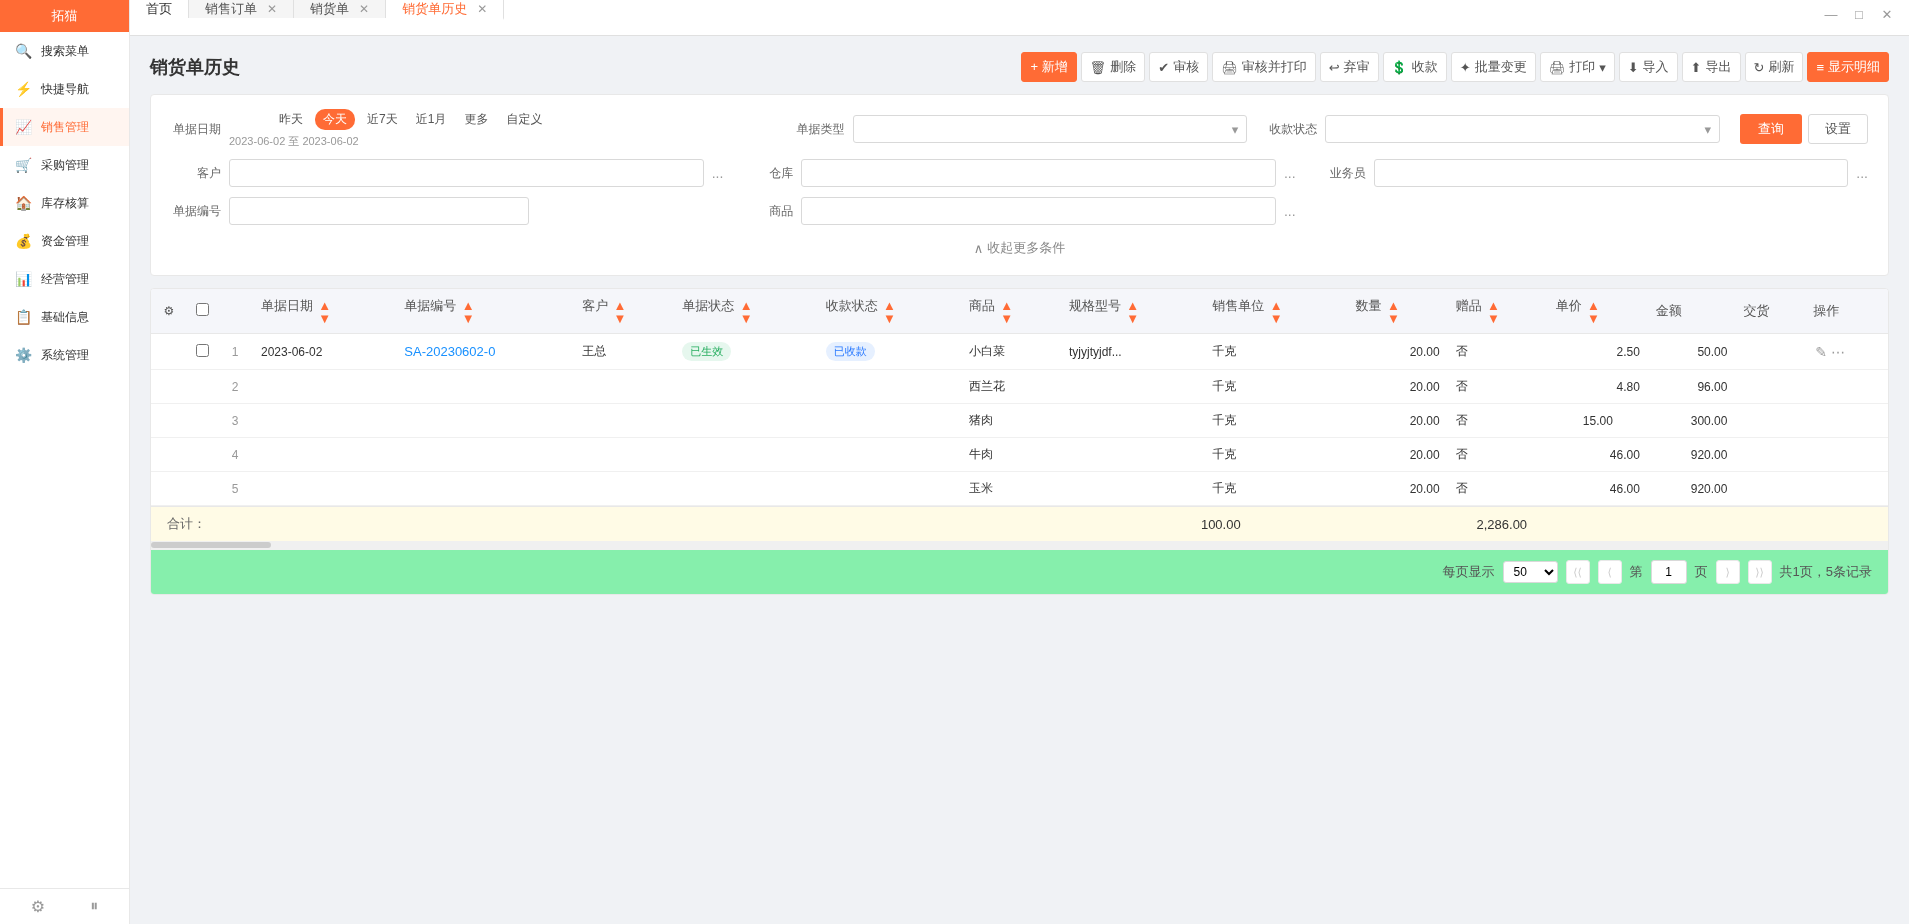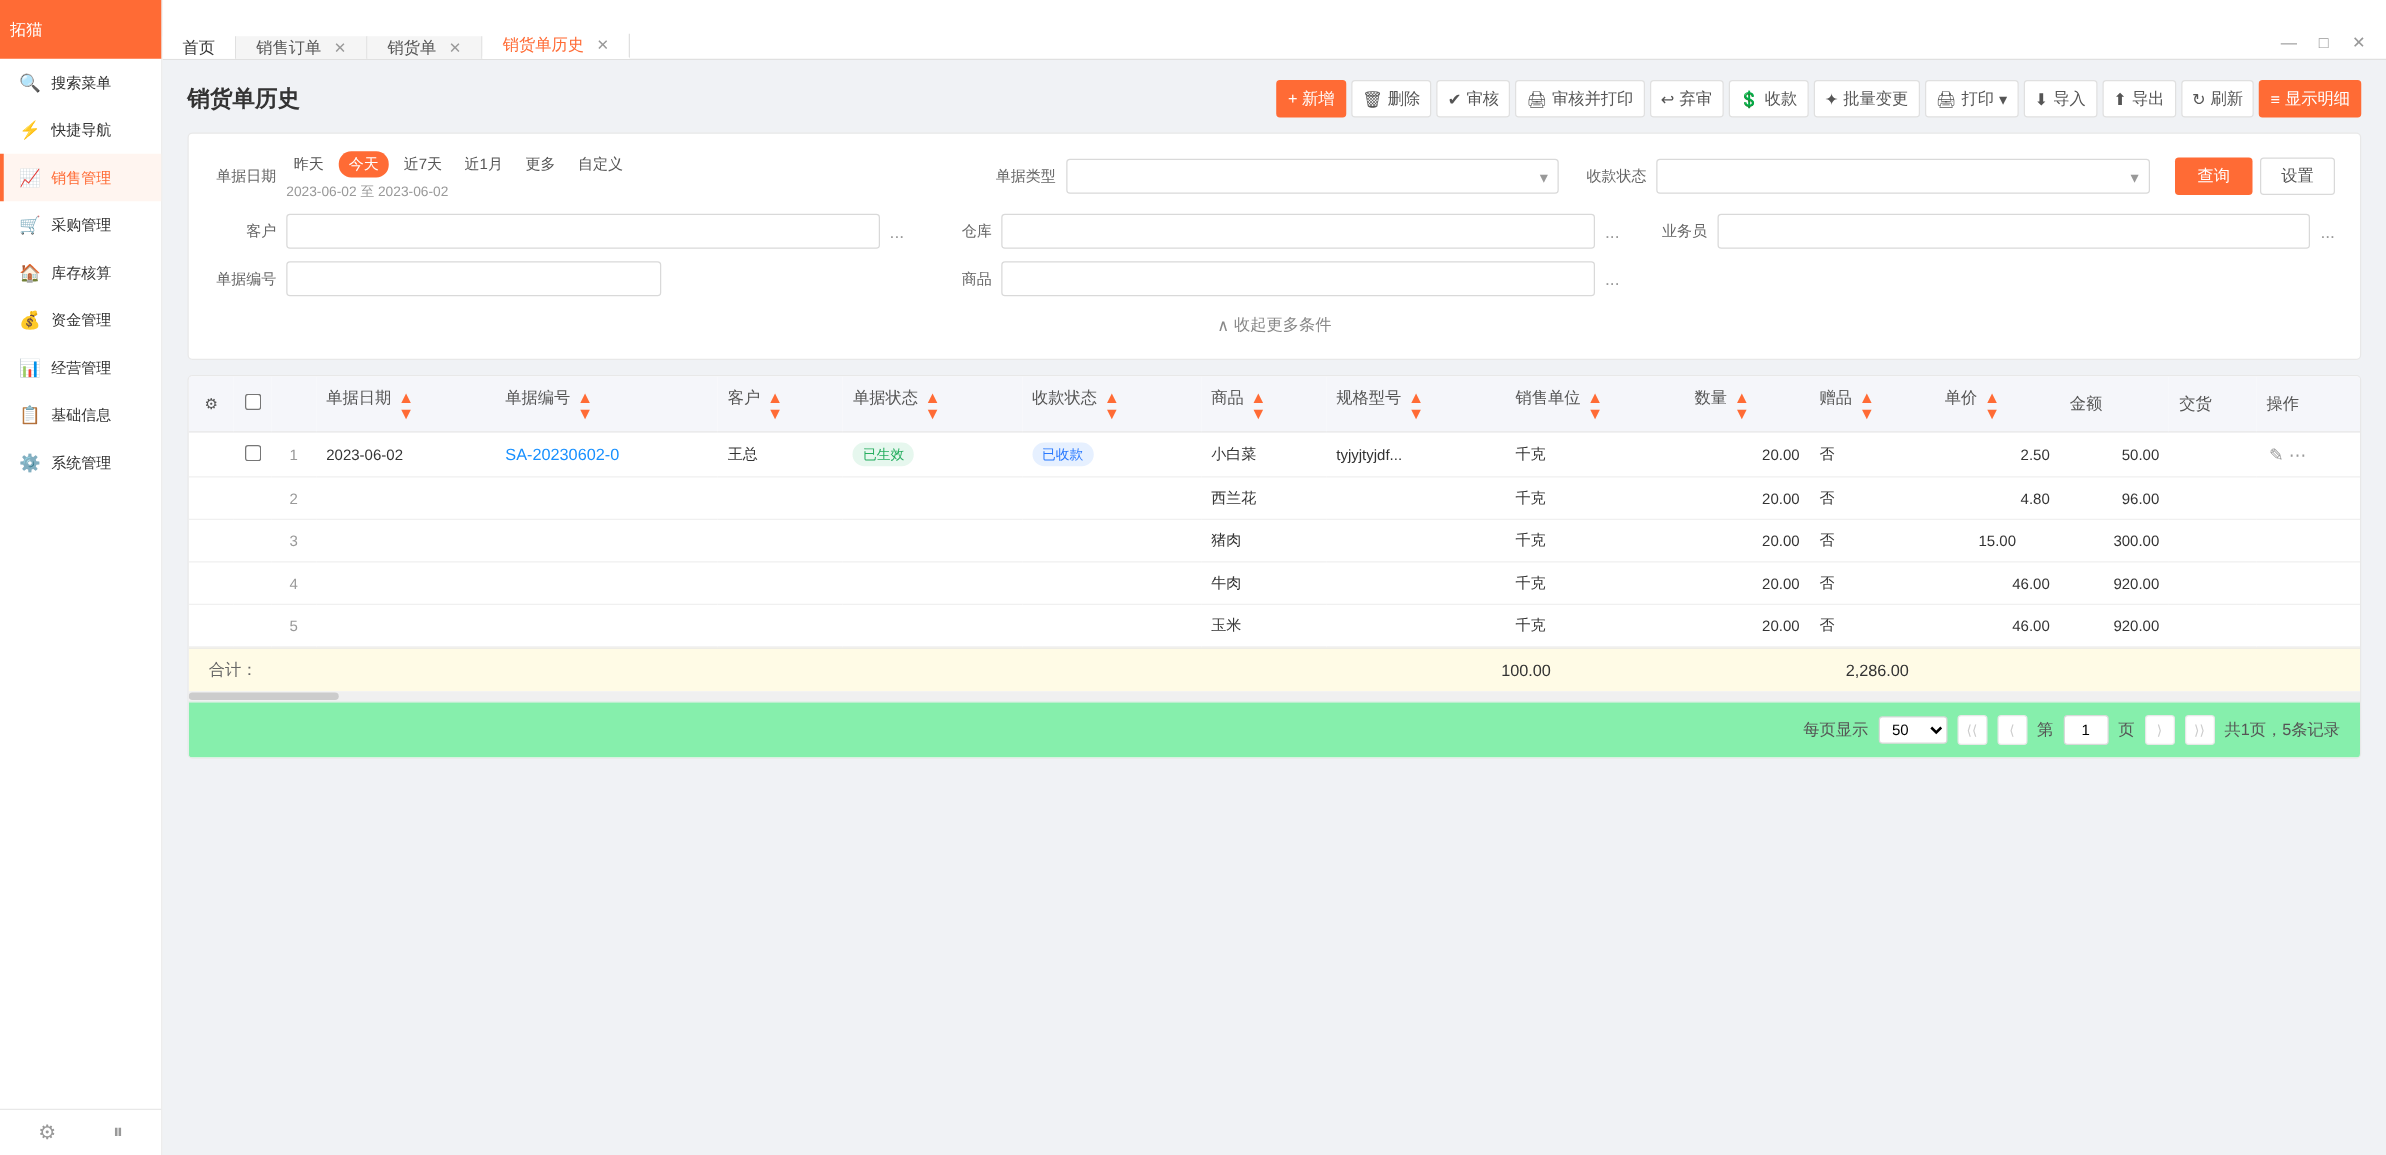--- a/index.html
+++ b/index.html
@@ -8,25 +8,25 @@
     
     .sidebar {
       width: 130px;
       background: #fff;
       border-right: 1px solid #e8e8e8;
       display: flex;
       flex-direction: column;
       flex-shrink: 0;
     }
     .sidebar-logo {
-      height: 47px;
+      height: 32px;
       background: #ff6b35;
       display: flex;
       align-items: center;
-      justify-content: flex-start;
+      justify-content: center;
       color: #fff;
       font-size: 12px;
       padding: 0 8px;
     }
     .sidebar-item {
       display: flex;
       align-items: center;
       padding: 10px 12px;
       cursor: pointer;
       color: #333;
@@ -48,25 +48,25 @@
     
     .main {
       flex: 1;
       display: flex;
       flex-direction: column;
       overflow: hidden;
     }
 
     
     .tab-bar {
-      height: 48px;
+      height: 36px;
       background: #fff;
       border-bottom: 1px solid #e0e0e0;
       display: flex;
-      align-items: flex-end;
+      align-items: flex-start;
       flex-shrink: 0;
     }
     .tab-item {
       padding: 0 16px;
       display: flex;
       align-items: center;
       gap: 6px;
       cursor: pointer;
       border-right: 1px solid #e0e0e0;
       color: #555;
@@ -163,21 +163,21 @@
       padding: 0 8px;
       font-size: 12px;
       background: #fff;
       cursor: pointer;
       display: flex;
       align-items: center;
       justify-content: space-between;
       color: #999;
     }
     .filter-dots { color: #999; cursor: pointer; font-size: 14px; }
-    .date-shortcuts { display: flex; gap: 6px; align-items: flex-start; }
+    .date-shortcuts { display: flex; gap: 6px; align-items: flex-start; margin-left: 44px; }
     .date-shortcut {
       font-size: 12px;
       color: #555;
       cursor: pointer;
       padding: 2px 6px;
       border-radius: 3px;
     }
     .date-shortcut.active { background: #ff6b35; color: #fff; border-radius: 10px; padding: 2px 8px; }
     .date-range { font-size: 11px; color: #999; margin-top: 2px; }
     .collapse-btn {

